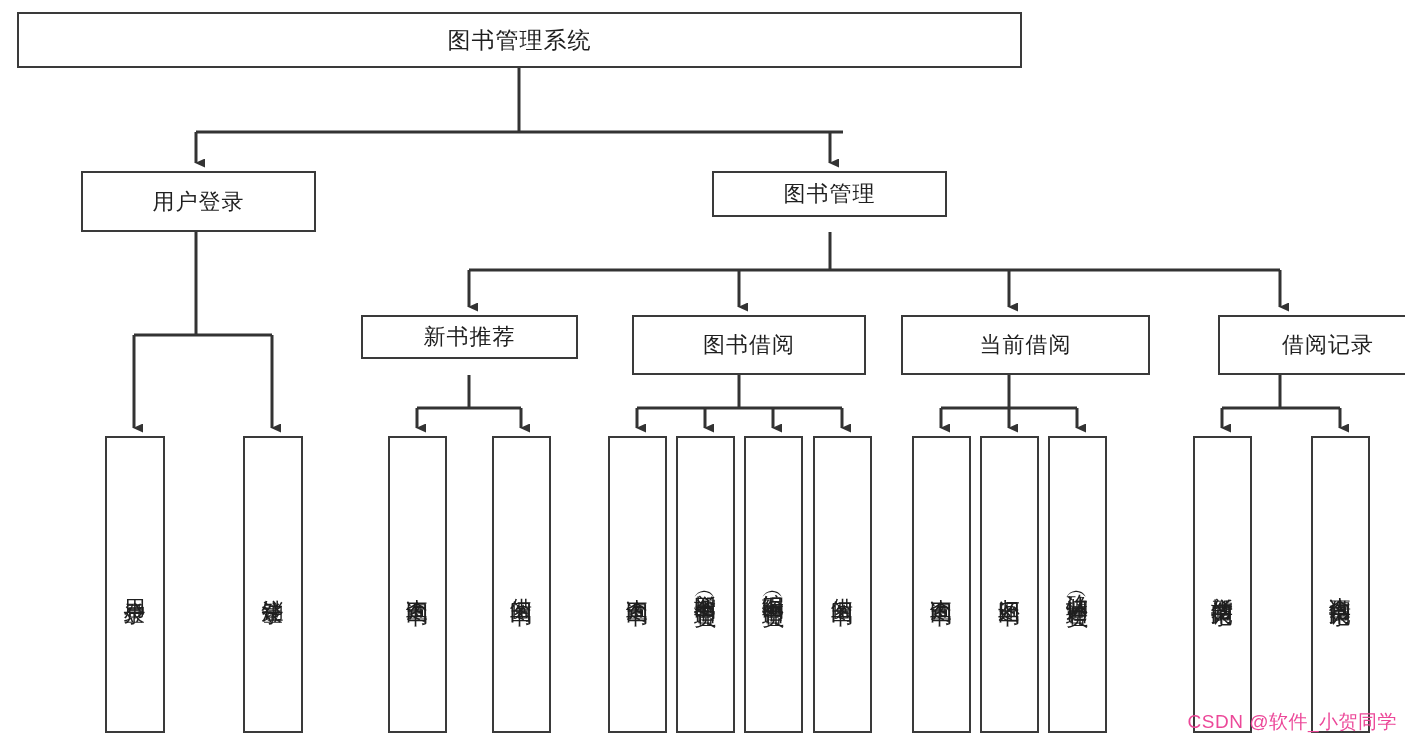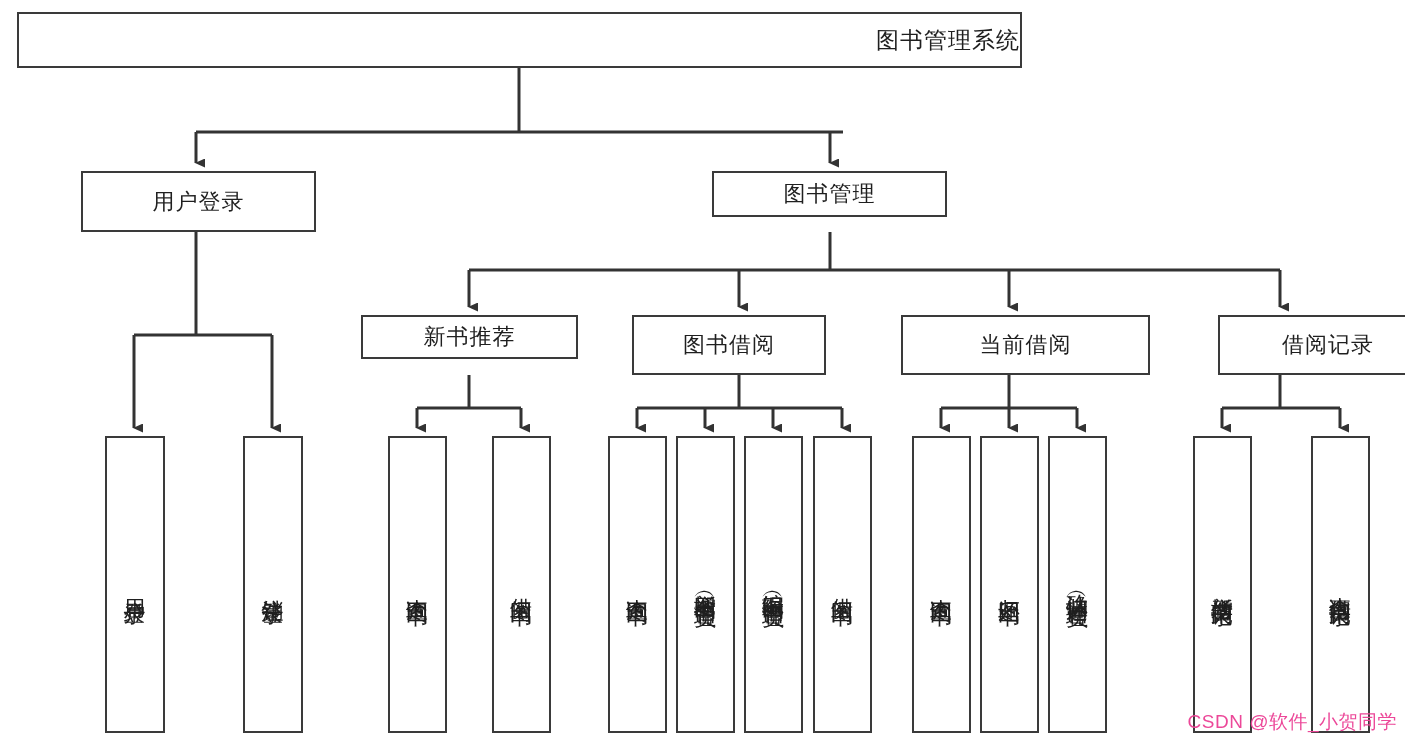--- a/index.html
+++ b/index.html
@@ -119,35 +119,35 @@
       <path d="M1009,408 L1009,428" marker-end="url(#arrow)"></path>
       <path d="M1077,408 L1077,428" marker-end="url(#arrow)"></path>
 
       <path d="M1280,375 L1280,408"></path>
       <path d="M1222,408 L1340,408"></path>
       <path d="M1222,408 L1222,428" marker-end="url(#arrow)"></path>
       <path d="M1340,408 L1340,428" marker-end="url(#arrow)"></path>
     </g>
   </svg>
 
-  <div class="node h root" style="left:17px; top:12px; width:1005px; height:56px;justify-content:flex-end;">
+  <div class="node h root" style="left:17px; top:12px; width:1005px; height:56px;">
     <span>图书管理系统</span>
   </div>
 
   <div class="node h" style="left:81px; top:171px; width:235px; height:61px;">
     <span>用户登录</span>
   </div>
   <div class="node h" style="left:712px; top:171px; width:235px; height:46px;">
     <span>图书管理</span>
   </div>
 
   <div class="node h" style="left:361px; top:315px; width:217px; height:44px;">
     <span>新书推荐</span>
   </div>
-  <div class="node h" style="left:632px; top:315px; width:194px; height:60px;">
+  <div class="node h" style="left:632px; top:315px; width:234px; height:60px;">
     <span>图书借阅</span>
   </div>
   <div class="node h" style="left:901px; top:315px; width:249px; height:60px;">
     <span>当前借阅</span>
   </div>
   <div class="node h" style="left:1218px; top:315px; width:220px; height:60px;">
     <span>借阅记录</span>
   </div>
 
   <div class="node v" style="left:105px; top:436px; width:60px; height:297px;">

